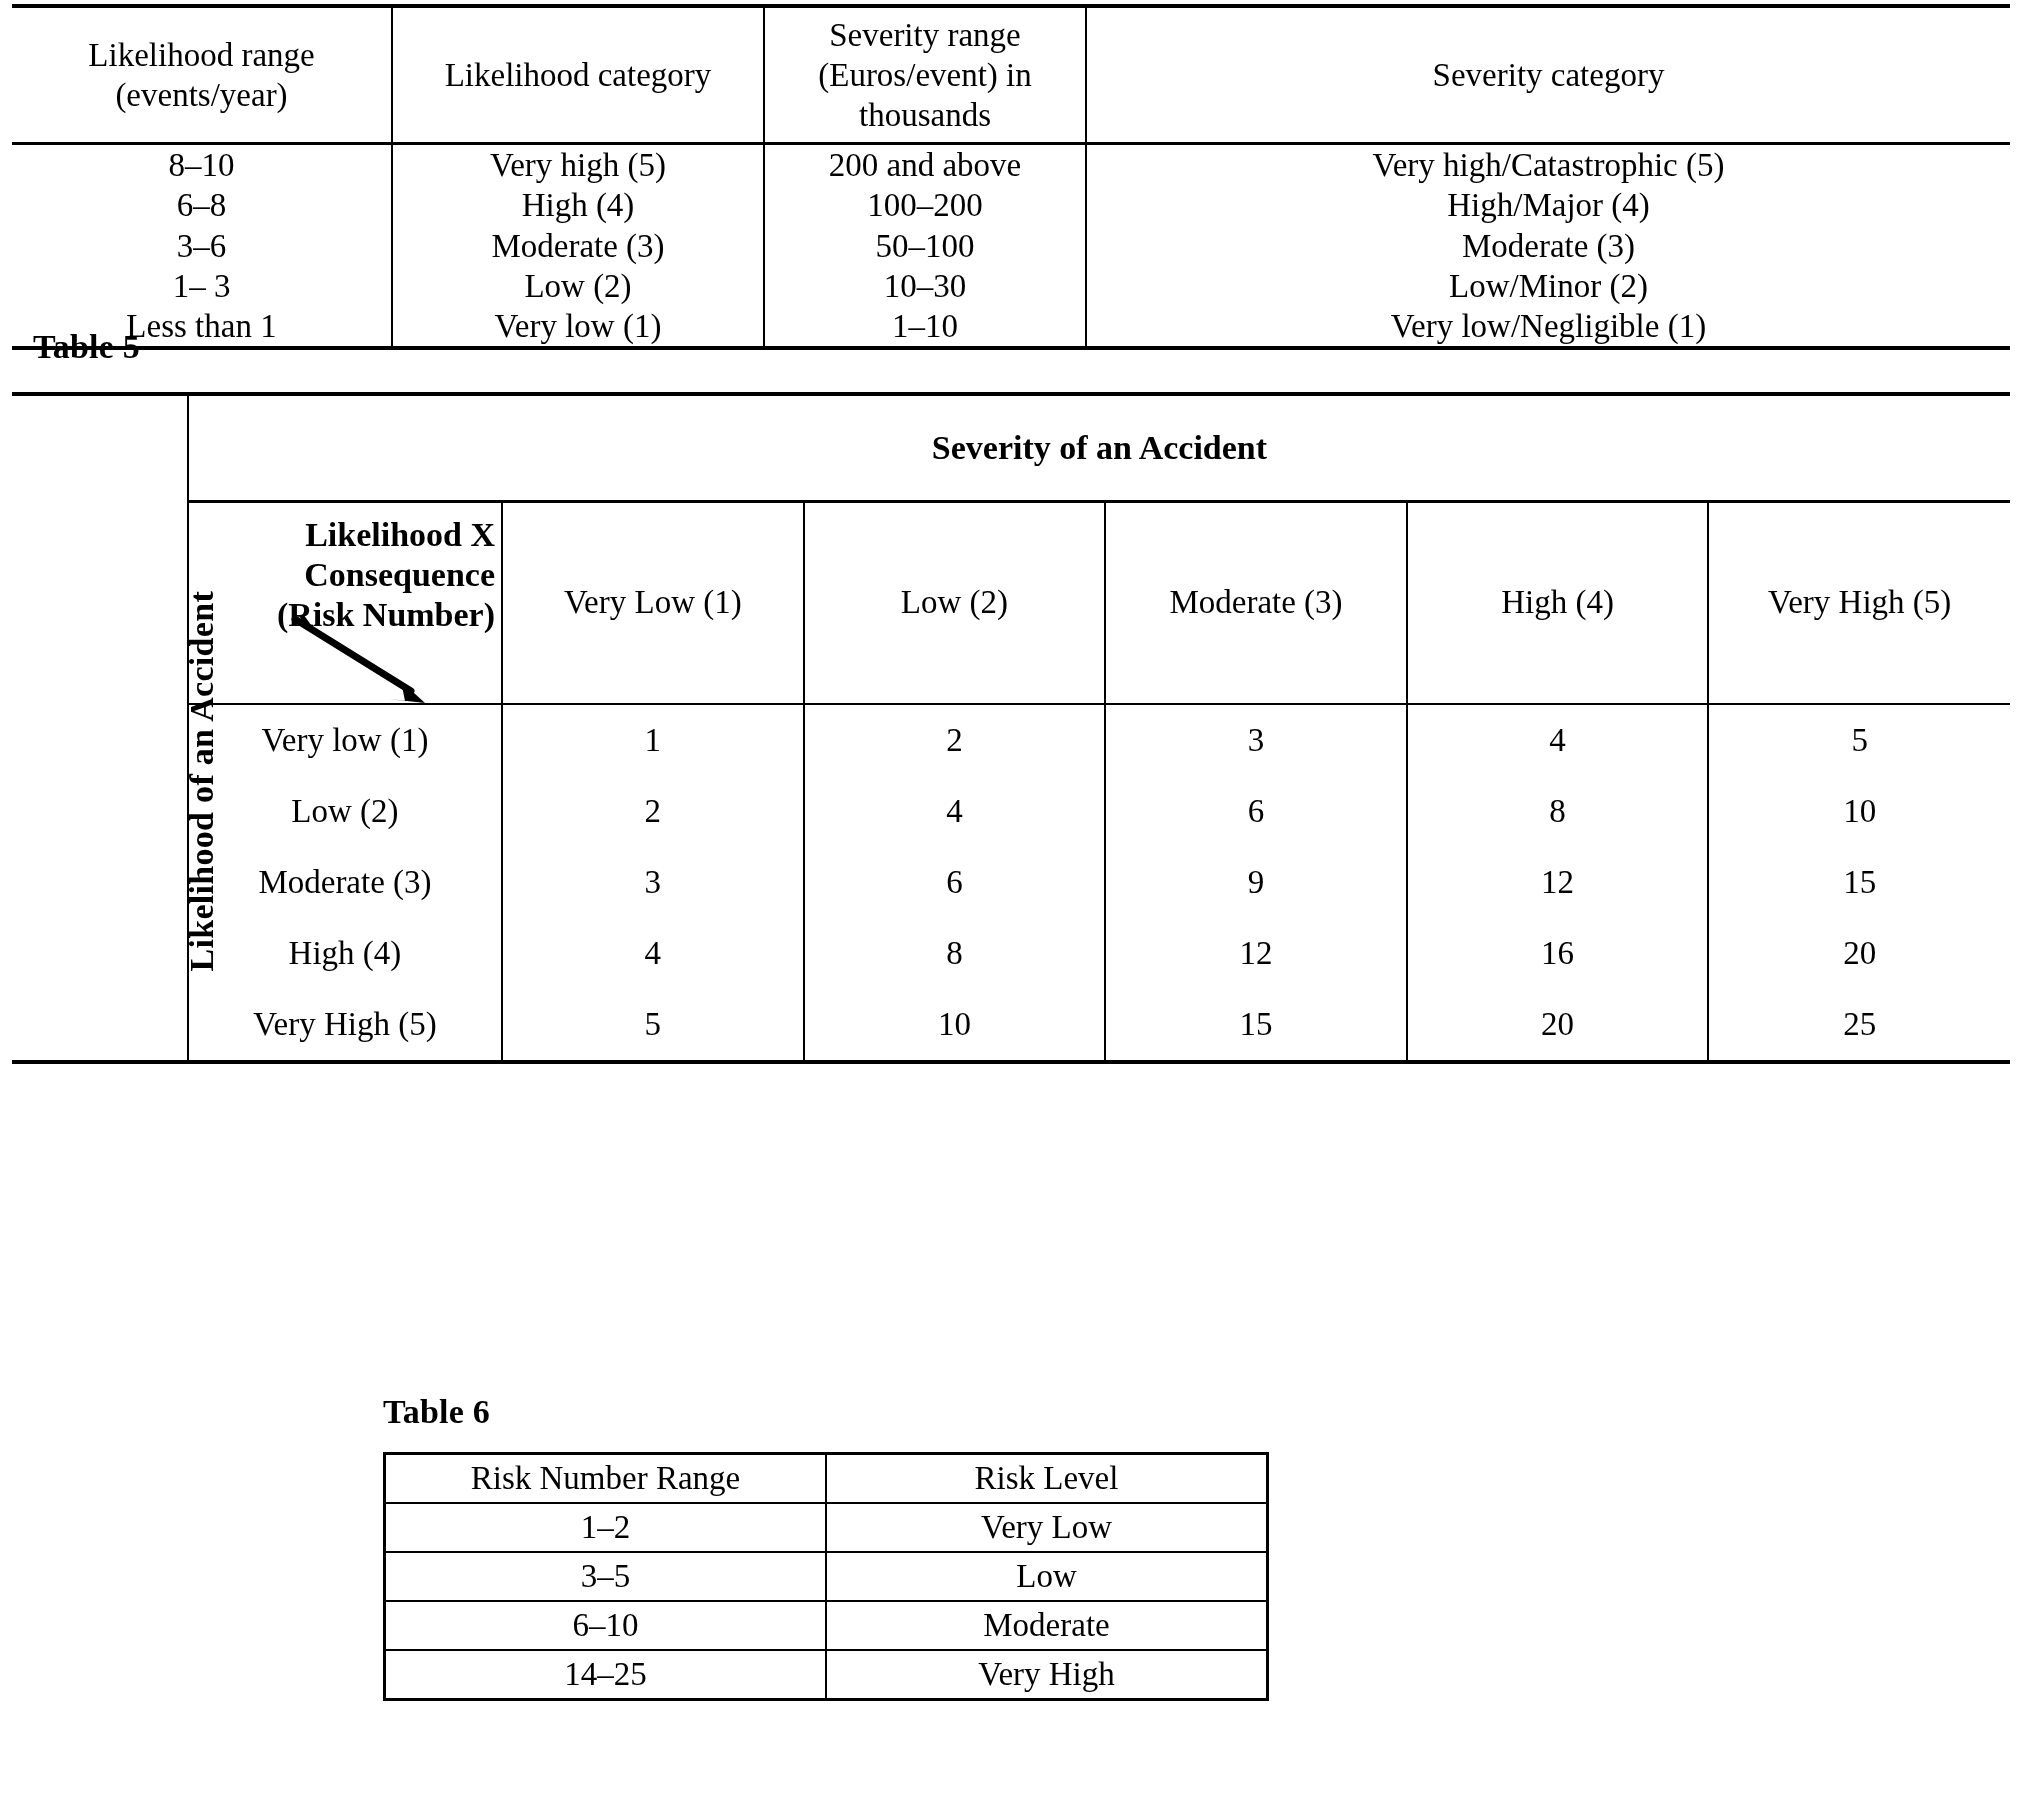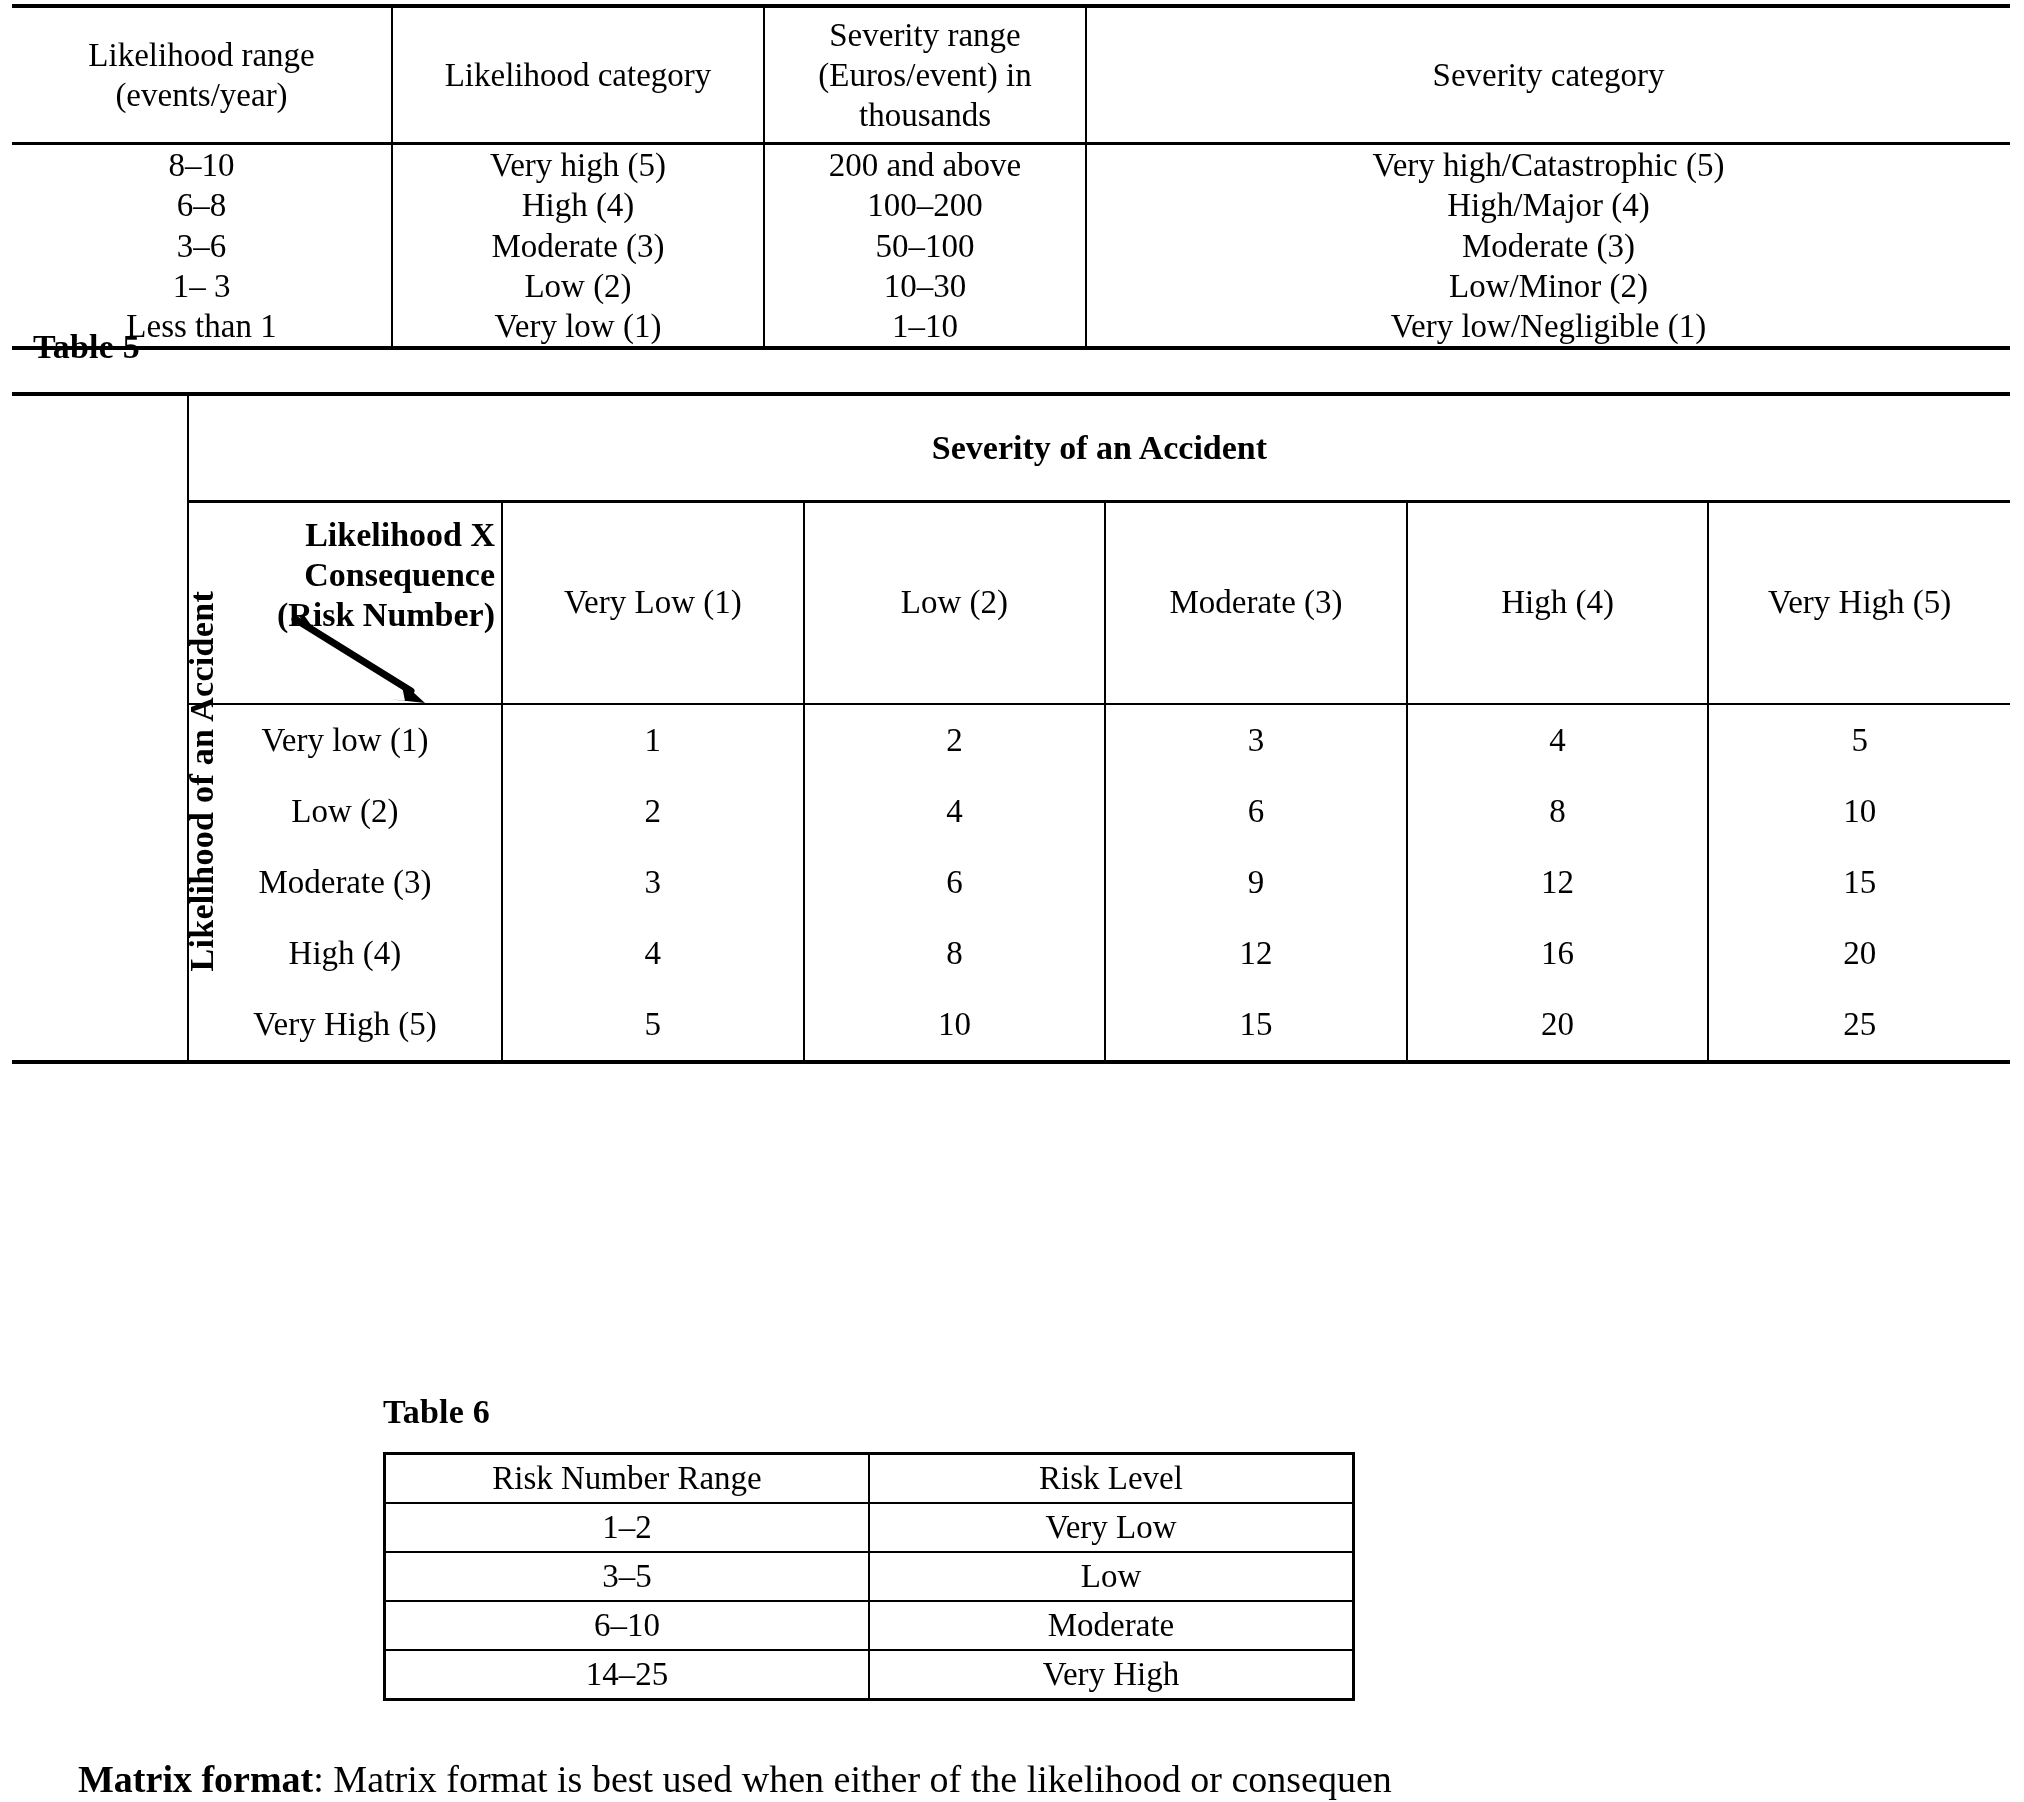--- a/index.html
+++ b/index.html
@@ -174,21 +174,21 @@
   .t6 tr.matrix-row:last-child .cell-rowlbl,
   .t6 tr.matrix-row:last-child .cell-val {
     border-bottom: 4px solid #000;
   }
 
   
   .t7-wrap {
     position: absolute;
     left: 383px;
     top: 1452px;
-    width: 972px;
+    width: 886px;
   }
   table.t7 {
     border-collapse: collapse;
     width: 100%;
     table-layout: fixed;
     border: 3px solid #000;
   }
   table.t7 td {
     border: 2px solid #000;
     text-align: center;
@@ -393,17 +393,14 @@
           <td>Moderate</td>
         </tr>
         <tr>
           <td>14–25</td>
           <td>Very High</td>
         </tr>
       </tbody>
     </table>
   </div>
 
-  <div class="body-para">
-    <span class="lead">Matrix format</span><span>: Matrix format is best used when either of the likelihood or consequen</span>
-  </div>
 
 </div>
 
 </body></html>

